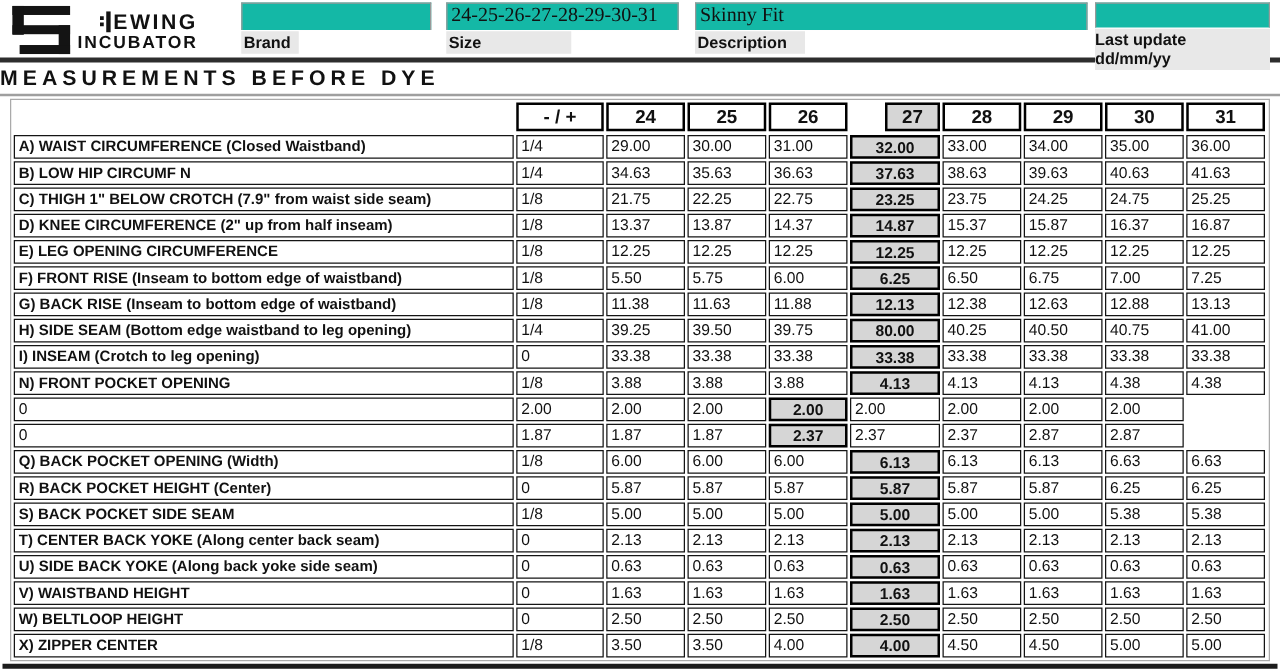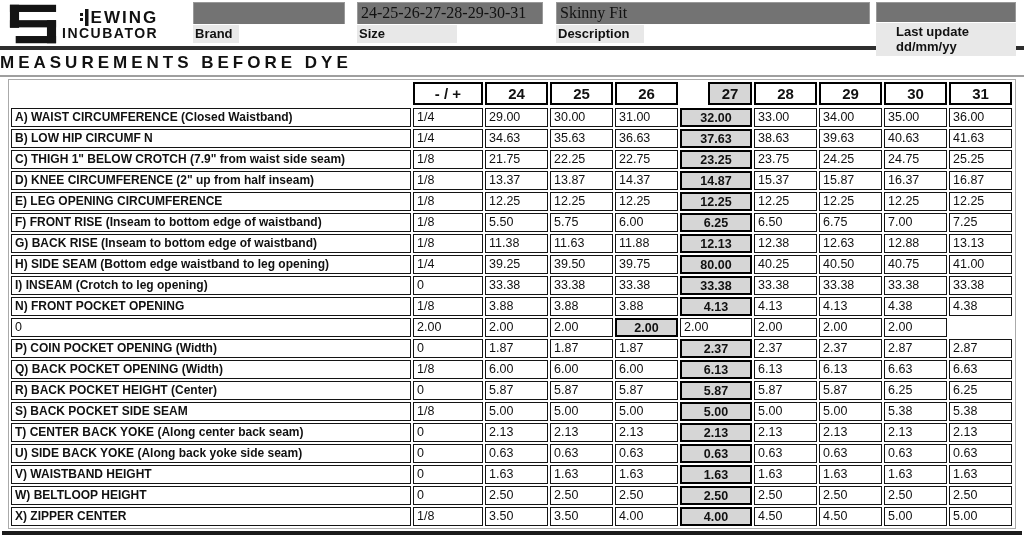--- a/index.html
+++ b/index.html
@@ -9,21 +9,21 @@
   
   .topbar { position:relative; height:46px; }
   .logo { position:absolute; left:8px; top:4px; display:flex; align-items:center; }
   .logo svg { display:block; }
   .logo-text { margin-left:4px; line-height:1; }
   .logo-line1 { display:flex; align-items:center; font-weight:bold; font-size:17px; letter-spacing:2px;justify-content:flex-end; }
   .logo-line1 svg { margin-right:2px; }
   .logo-line2 { font-weight:bold; font-size:14px; letter-spacing:1.5px; margin-top:0; }
 
   .field { position:absolute; top:2px; }
-  .fbox { border:1px solid #999; border-bottom:none; background:#737373; height:22px;
+  .fbox { border:1px solid #999; border-bottom:none; background:#14b8a6; height:22px;
           font-family:"Liberation Serif", serif; font-size:16px; padding:1px 3px; white-space:nowrap; }
   .ftag { display:inline-block; background:#e8e8e8; font-weight:bold; font-size:13px;
           padding:1px 6px 2px 2px; margin-top:1px; }
   .f-brand { left:193px; width:152px; }
   .f-size  { left:357px; width:186px; }
   .f-desc  { left:556px; width:314px; }
   .f-last  { left:876px; width:140px; }
   .f-size .ftag { min-width:100px; }
   .f-desc .ftag { min-width:88px; }
 
@@ -88,21 +88,21 @@
     <span class="ftag">Size</span>
   </div>
 
   <div class="field f-desc">
     <div class="fbox">Skinny Fit</div>
     <span class="ftag">Description</span>
   </div>
 
   <div class="field f-last">
     <div class="fbox" style="height:20px"></div>
-    <span class="ftag" style="padding-left:20px">Last update dd/mm/yy</span>
+    <span class="ftag" style="padding-left:0">Last update dd/mm/yy</span>
   </div>
 </div>
 
 <div class="thickline"></div>
 
 <div class="titlebar">
   <span class="title">MEASUREMENTS BEFORE DYE</span>
 </div>
 
 <div class="tablewrap">
@@ -246,21 +246,20 @@
         <div class="cell">2.00</div>
         <div class="cell">2.00</div>
         <div class="cell">2.00</div>
         <div class="cell hl">2.00</div>
         <div class="cell">2.00</div>
         <div class="cell">2.00</div>
         <div class="cell">2.00</div>
         <div class="cell">2.00</div>
       </div>
       <div class="grid">
-        <div class="cell lcell">P) COIN POCKET OPENING (Width)</div>
         <div class="cell">0</div>
         <div class="cell">1.87</div>
         <div class="cell">1.87</div>
         <div class="cell">1.87</div>
         <div class="cell hl">2.37</div>
         <div class="cell">2.37</div>
         <div class="cell">2.37</div>
         <div class="cell">2.87</div>
         <div class="cell">2.87</div>
       </div>

